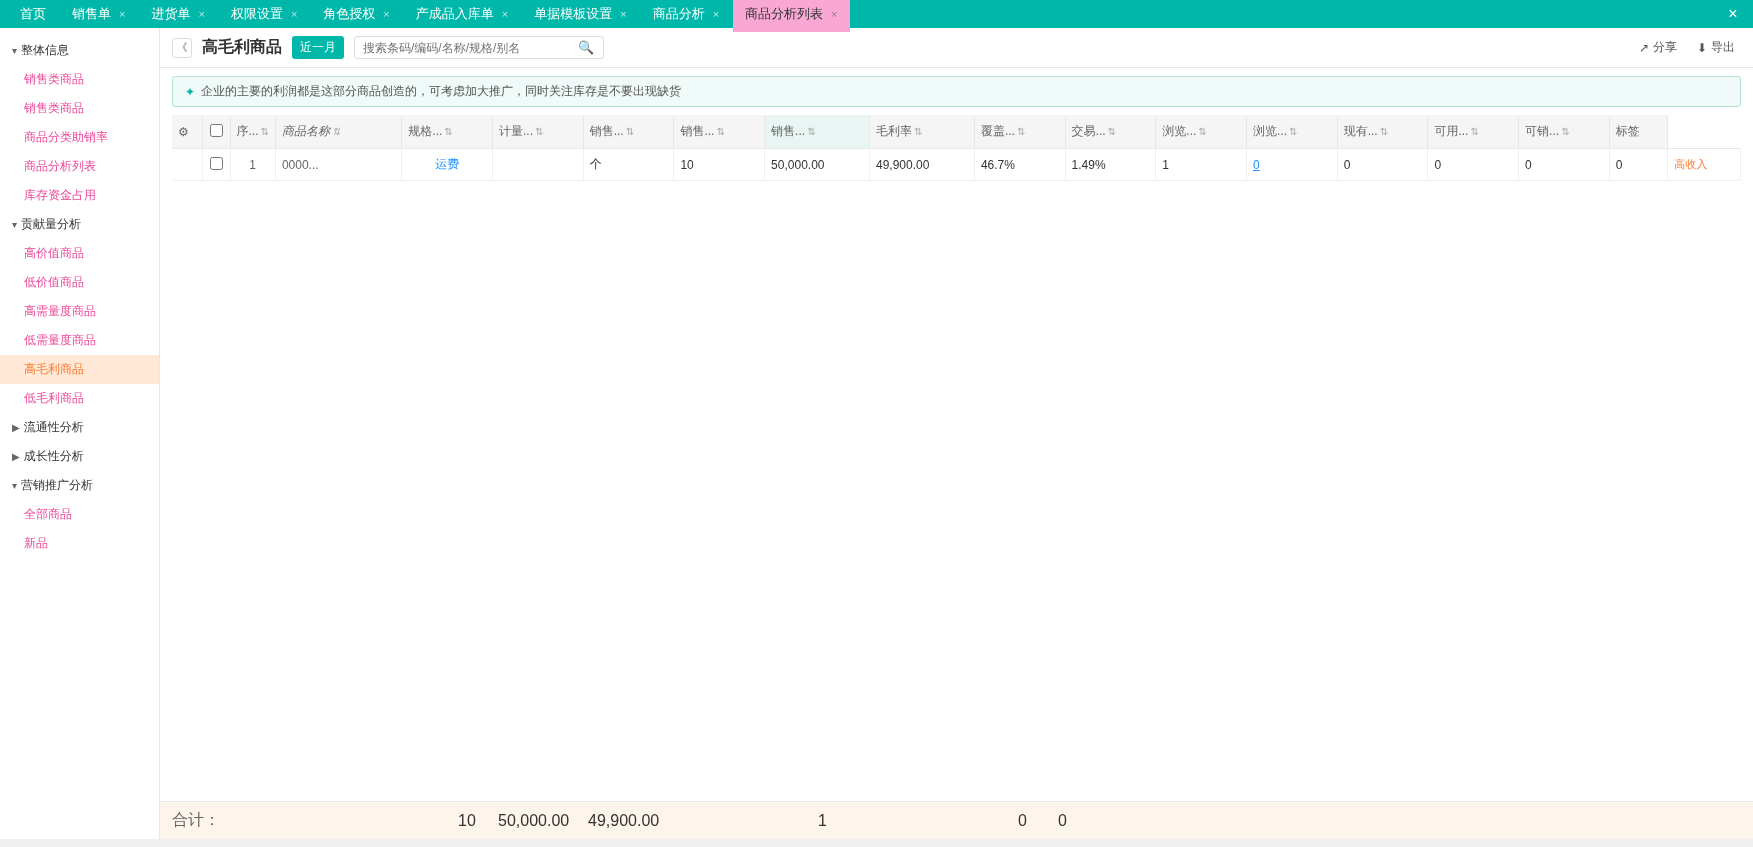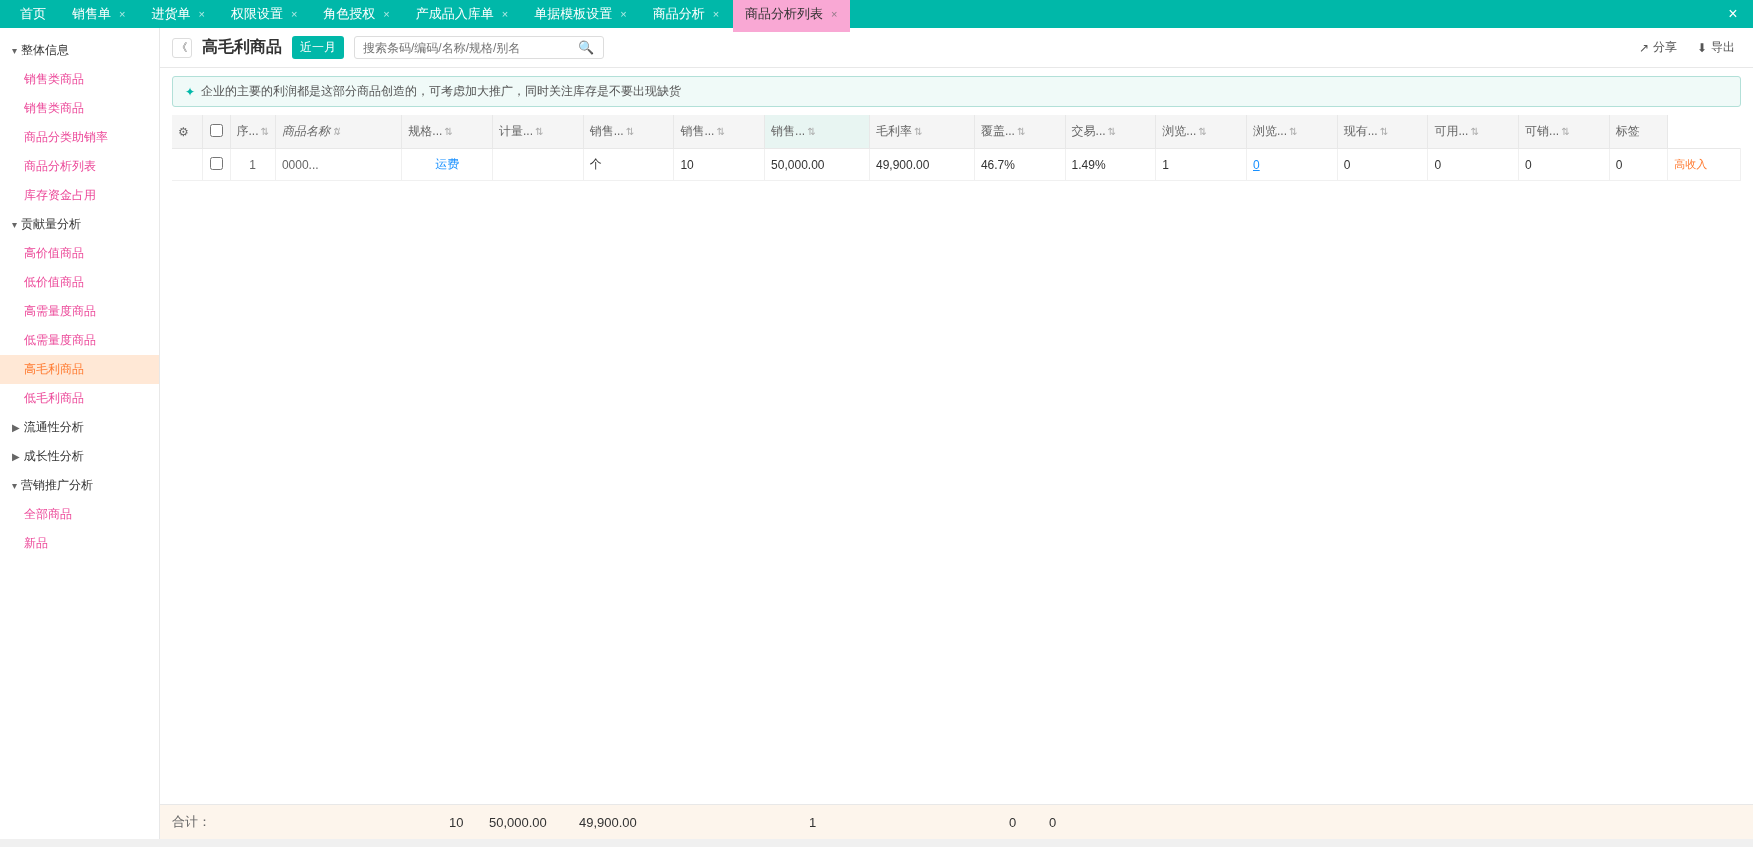--- a/index.html
+++ b/index.html
@@ -228,21 +228,21 @@
     }
     .link-cell { color: #1890ff; text-decoration: underline; cursor: pointer; }
 
     
     .table-footer {
       display: flex;
       align-items: center;
       padding: 8px 12px;
       background: #fdf5ec;
       border-top: 1px solid #e8e8e8;
-      font-size: 13px;
+      font-size: 16px;
       color: #333;
       gap: 0;
     }
     .footer-label { padding-right: 12px; color: #666; font-weight: 500; }
     .footer-cell {
       padding: 0 6px;
       min-width: 60px;
     }
 
     

